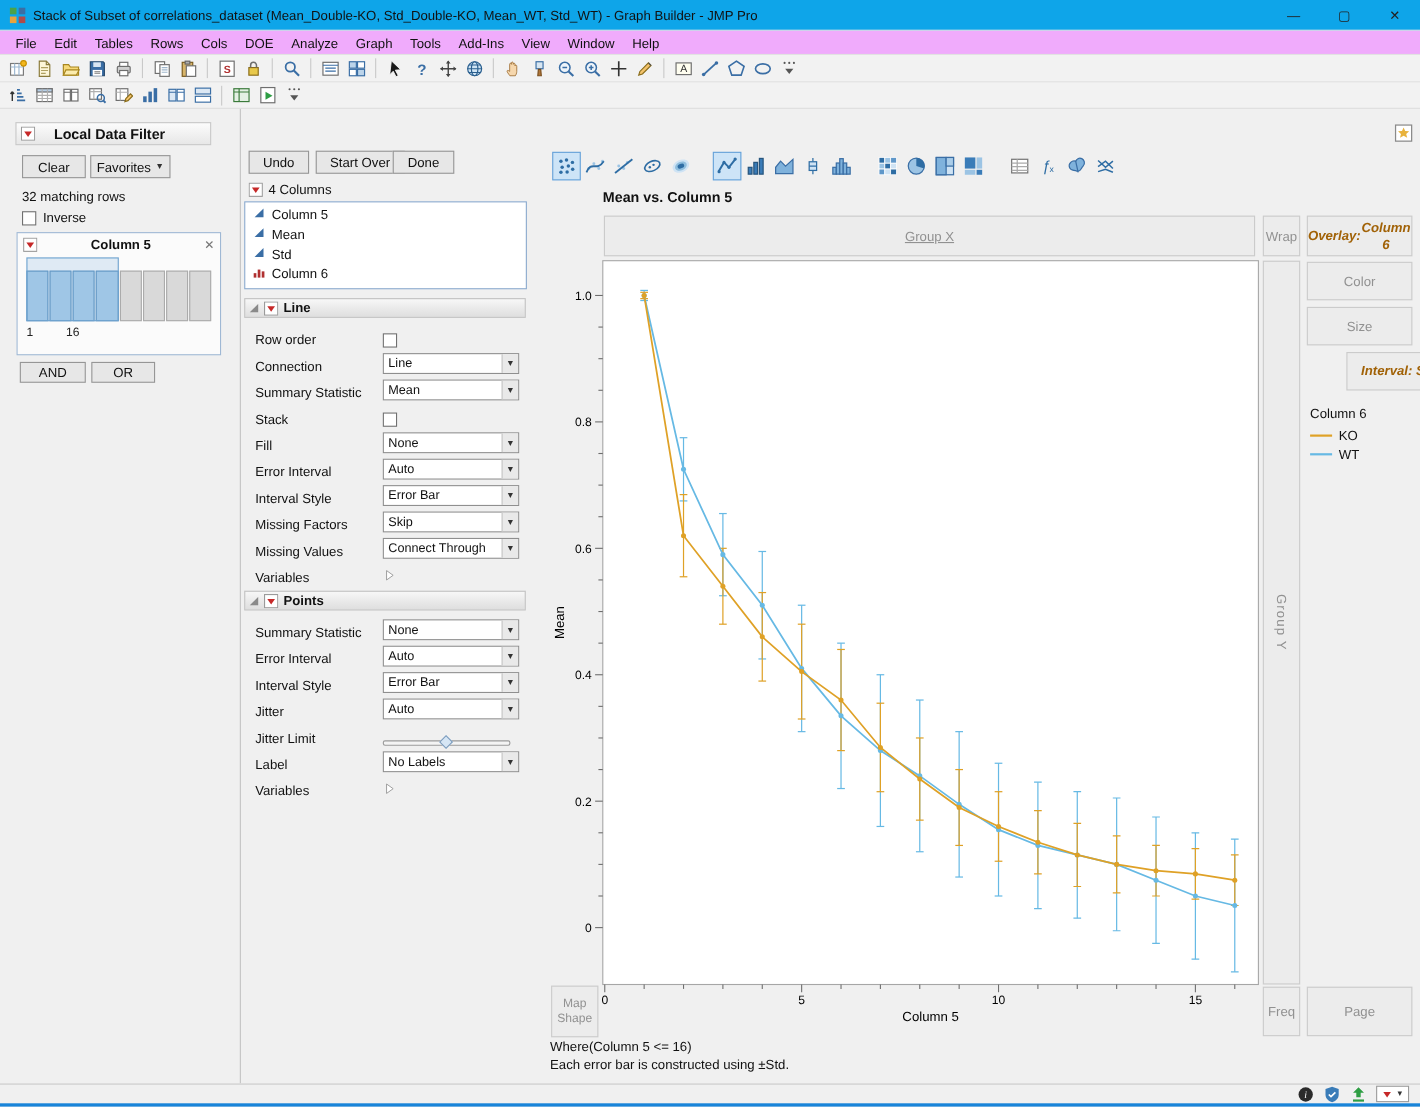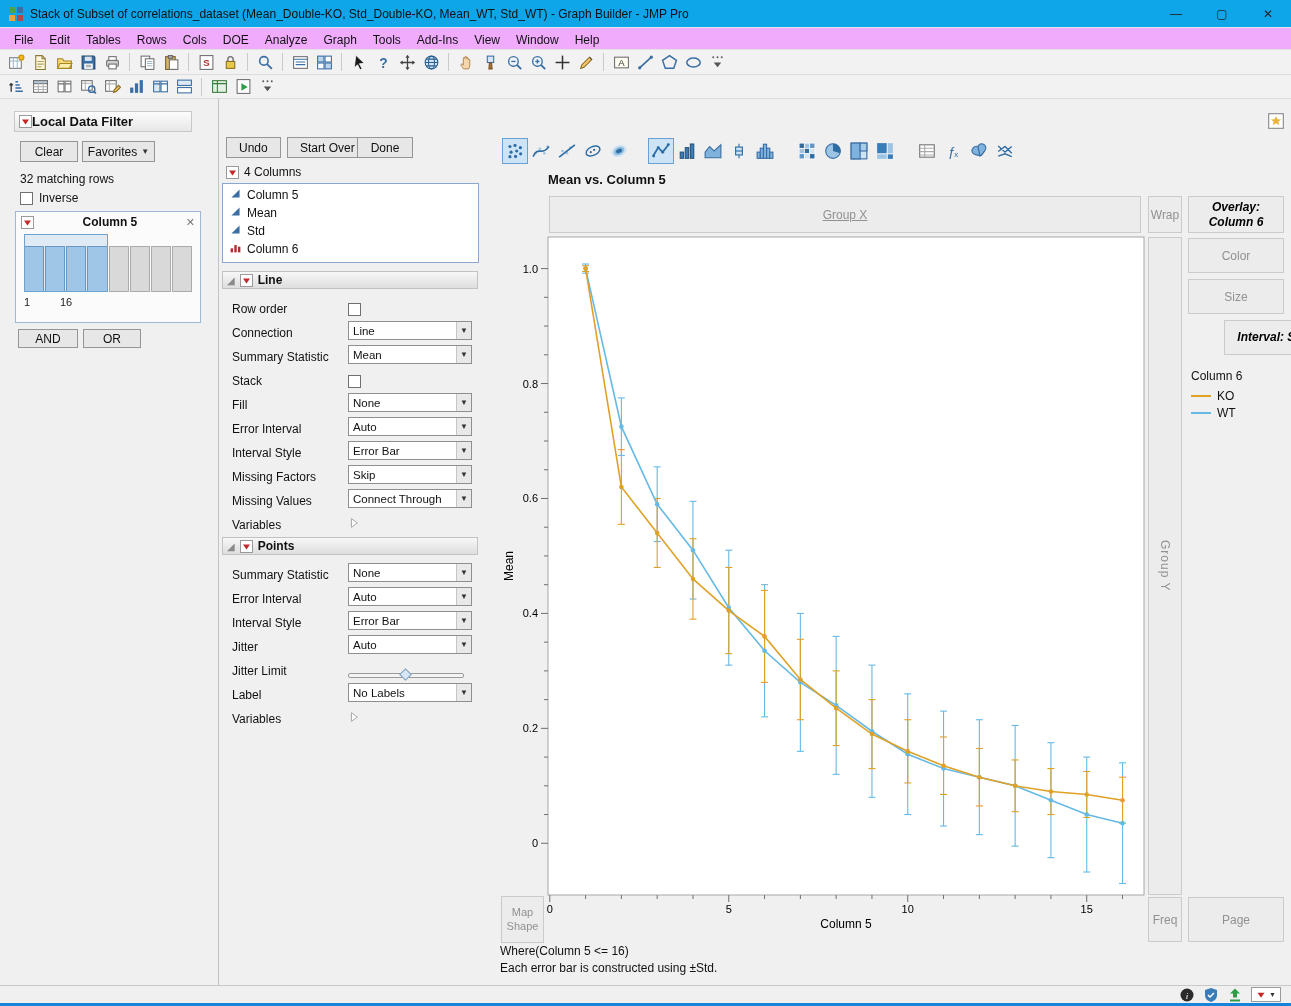--- a/index.html
+++ b/index.html
@@ -30,21 +30,21 @@
   #toolbar2 { top:75px; height:24px; }
   .tb-btn { width:24px; height:22px; display:flex; align-items:center; justify-content:center; }
   .tb-sep { width:1px; height:18px; background:#c9c9c9; margin:0 5px; }
 
   
   #filter-panel { position:absolute; left:0; top:99px; width:219px; bottom:21px;
     background:#f0f0f0; border-right:1px solid #c3c3c3; }
   #builder-panel { position:absolute; left:220px; top:99px; right:0; bottom:21px; background:#f0f0f0; }
 
   .outline-header { background:linear-gradient(#fcfcfc,#e7e7e7); border:1px solid #c8c8c8;
-    display:flex; align-items:center; gap:0; padding:0 4px; font-weight:bold; font-size:13px; }
+    display:flex; align-items:center; gap:17px; padding:0 4px; font-weight:bold; font-size:13px; }
   .rt-btn { width:13px; height:13px; flex:0 0 auto; }
   .disc { color:#8a8a8a; font-size:10px; }
 
   .btn { display:inline-flex; align-items:center; justify-content:center; height:21px;
     background:#e7e7e7; border:1px solid #969696; font-size:12px; padding:0 12px; gap:4px; }
   .btn .caret { font-size:8px; color:#333; }
 
   .checkbox { width:13px; height:13px; background:#fff; border:1px solid #707070; }
 
   .select-box { height:19px; background:#fff; border:1px solid #8f8f8f; display:flex;
@@ -83,21 +83,21 @@
   .slider-track { position:relative; width:116px; height:5px; background:#f4f4f4;
     border:1px solid #9a9a9a; border-radius:2px; }
   .slider-thumb { position:absolute; top:-4px; width:9px; height:9px; background:#d6e6f5;
     border:1px solid #7d9cbc; transform:rotate(45deg); }
 
   
   #graph-title { position:absolute; left:328px; top:73px; width:596px; 
     font-weight:bold; font-size:13px; }
   .zone { position:absolute; background:#ececec; border:1px solid #cbcbcb; color:#919191;
     display:flex; align-items:center; justify-content:center; font-size:12px; text-align:center; }
-  .zone.active { color:#000000; font-weight:bold; font-style:italic; flex-direction:column; line-height:1.25; }
+  .zone.active { color:#a16207; font-weight:bold; font-style:italic; line-height:1.25; }
   #zone-groupy span { writing-mode:vertical-rl; letter-spacing:1px; }
   #legend { position:absolute; left:971px; top:270px; width:110px; font-size:12px; }
   #legend-title { margin-bottom:4px; color:#111; }
   .legend-row { display:flex; align-items:center; gap:6px; height:17px; }
   .legend-swatch { width:20px; height:2px; }
   #palette { position:absolute; left:282px; top:38px; height:27px; display:flex; align-items:center; }
   .pal-btn { width:26px; height:26px; display:flex; align-items:center; justify-content:center;
     border:1px solid transparent; }
   .pal-btn.selected { background:#cde4f7; border:1px solid #66a1d8; }
   .pal-gap { width:16px; }

